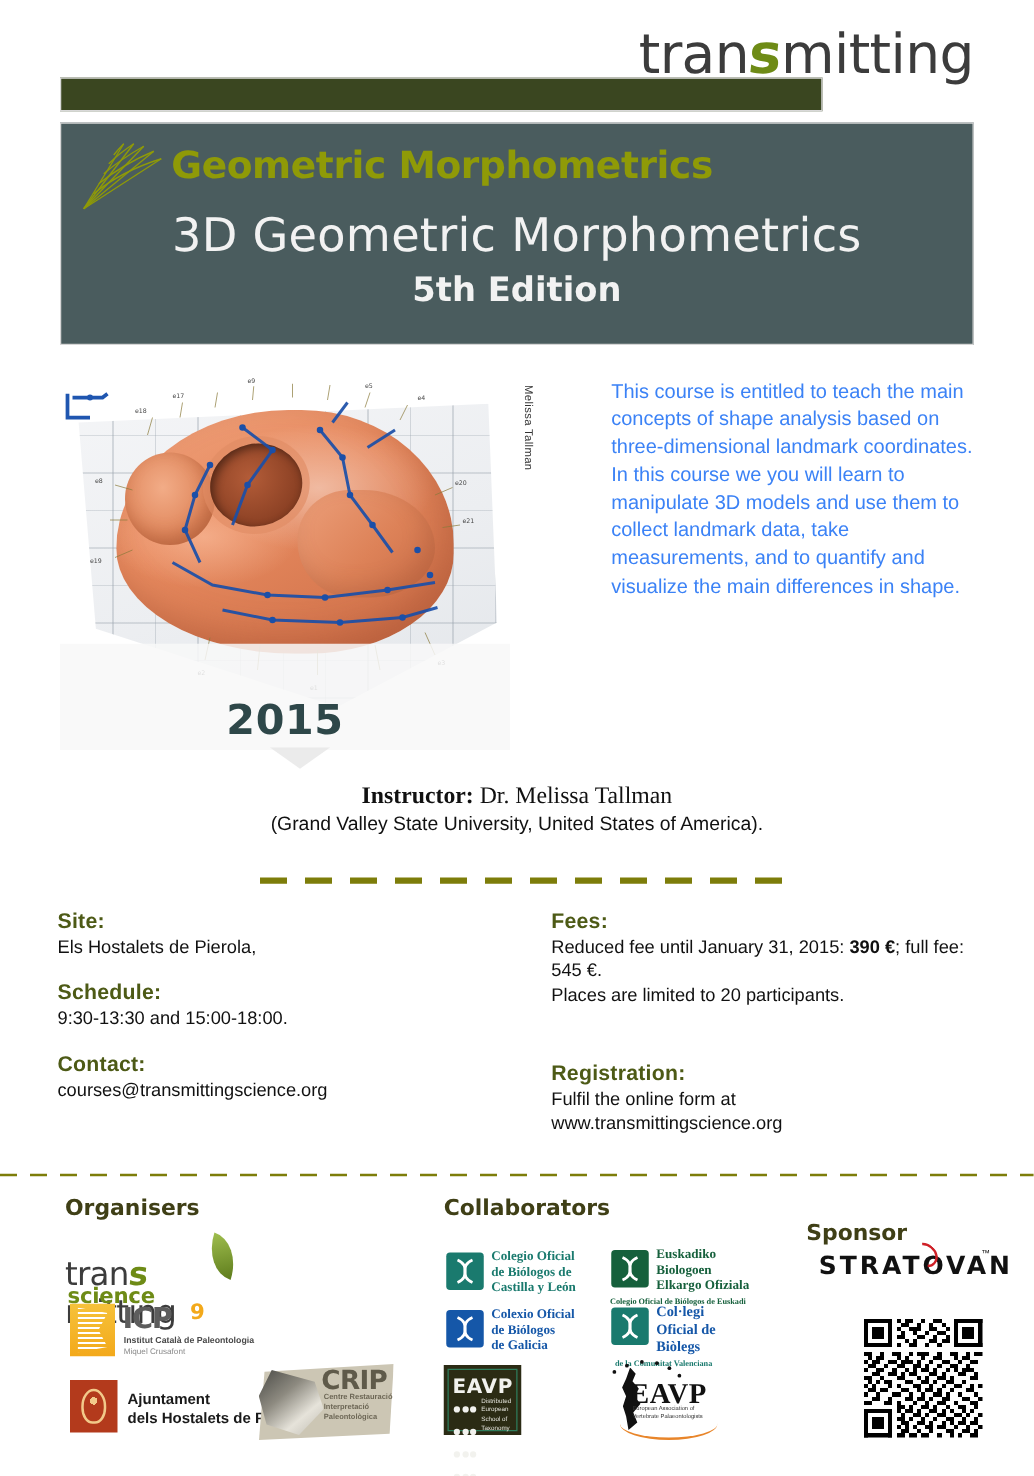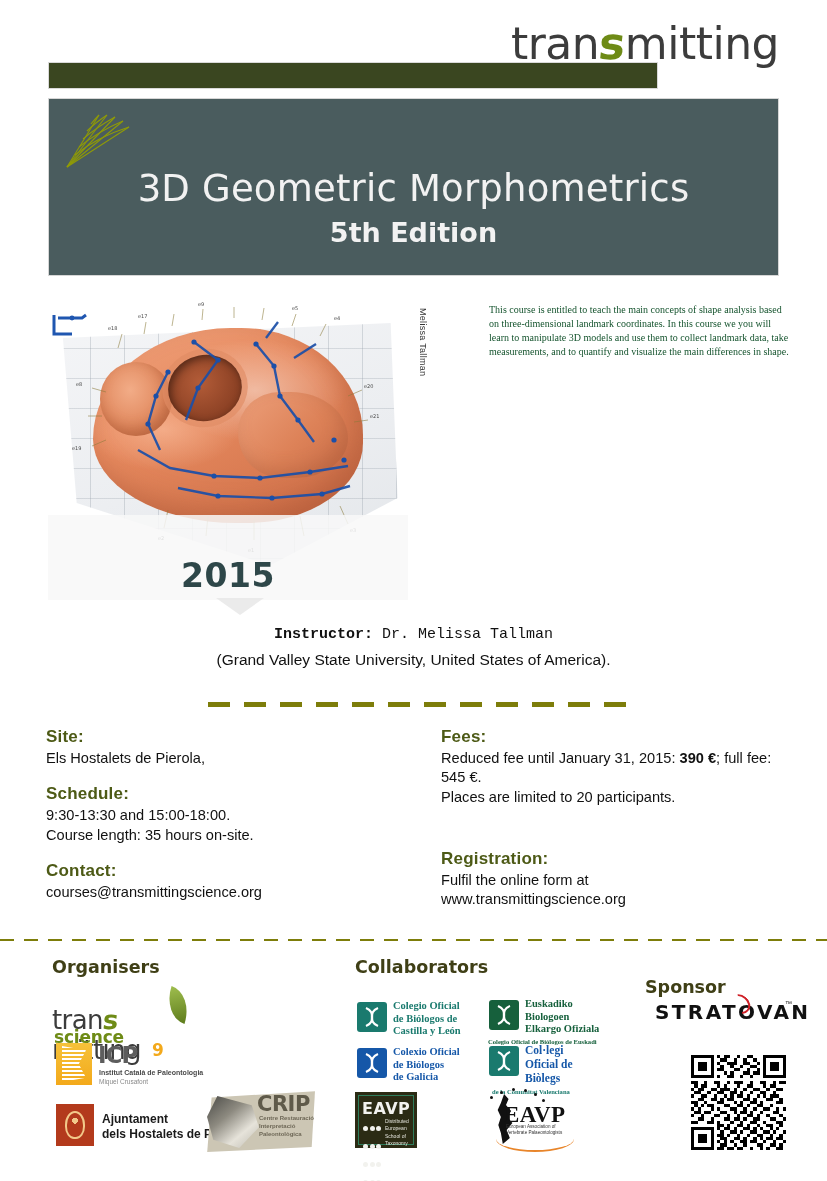--- a/index.html
+++ b/index.html
@@ -145,29 +145,29 @@
     position:absolute; left:418px; top:308px;
     font-size:9px; color:#333;
     writing-mode: vertical-rl; text-orientation: mixed;
     letter-spacing:0.3px;
     font-family:"Liberation Sans", sans-serif;
   }
 
   
   .desc {
     position:absolute; left:489px; top:303px; width:300px;
-    font-size:10px; line-height:1.39; color:#14532d;
-    font-family:Liberation Serif, serif;
+    font-size:16px; line-height:1.39; color:#3b82f6;
+    font-family:Liberation Sans, sans-serif;
   }
 
   
   .instr {
     position:absolute; left:0; top:626px; width:827px; text-align:center;
-    font-size:15px; color:#111;
-    font-family:Liberation Mono, monospace;
+    font-size:19px; color:#111;
+    font-family:Liberation Serif, serif;
   }
   .instr b { font-weight:700; }
   .instr-aff {
     position:absolute; left:0; top:651px; width:827px; text-align:center;
     font-size:15.5px; color:#111;
     font-family:"Liberation Sans", sans-serif;
   }
 
   
   .dash-mid {
@@ -348,20 +348,21 @@
           <path d="M4 56 L52 6"></path>
         <path d="M4 56 L44 4"></path>
           <path d="M4 56 L36 4"></path>
         <path d="M12 44 Q34 26 66 16"></path>
           <path d="M16 36 Q36 20 60 10"></path>
         <path d="M20 28 Q34 16 52 6"></path>
           <path d="M24 20 Q32 12 44 4"></path>
         <path d="M28 13 Q32 8 36 4"></path>
       </g>
     </svg>
+    <div class="banner-sub">Geometric Morphometrics</div>
     <div class="banner-main">3D Geometric Morphometrics</div>
     <div class="banner-ed">5th Edition</div>
   </div>
 
   <div class="img-wrap">
     <div class="img-bg"></div>
     <div class="plane"></div>
     <div class="plane-grid"></div>
 
     <svg class="axis-icon" viewBox="0 0 44 26">
@@ -459,21 +460,20 @@
   <div class="dash-mid"></div>
 
   <div class="col col-l">
     <div class="blk">
       <div class="blk-h">Site:</div>
       <div class="blk-t">Els Hostalets de Pierola,</div>
     </div>
     <div class="blk">
       <div class="blk-h">Schedule:</div>
       <div class="blk-t">9:30-13:30 and 15:00-18:00.</div>
-      <div class="blk-t">Course length: 35 hours on-site.</div>
     </div>
     <div class="blk">
       <div class="blk-h">Contact:</div>
       <div class="blk-t">courses@transmittingscience.org</div>
     </div>
   </div>
 
   <div class="col col-r">
     <div class="blk">
       <div class="blk-h">Fees:</div>

